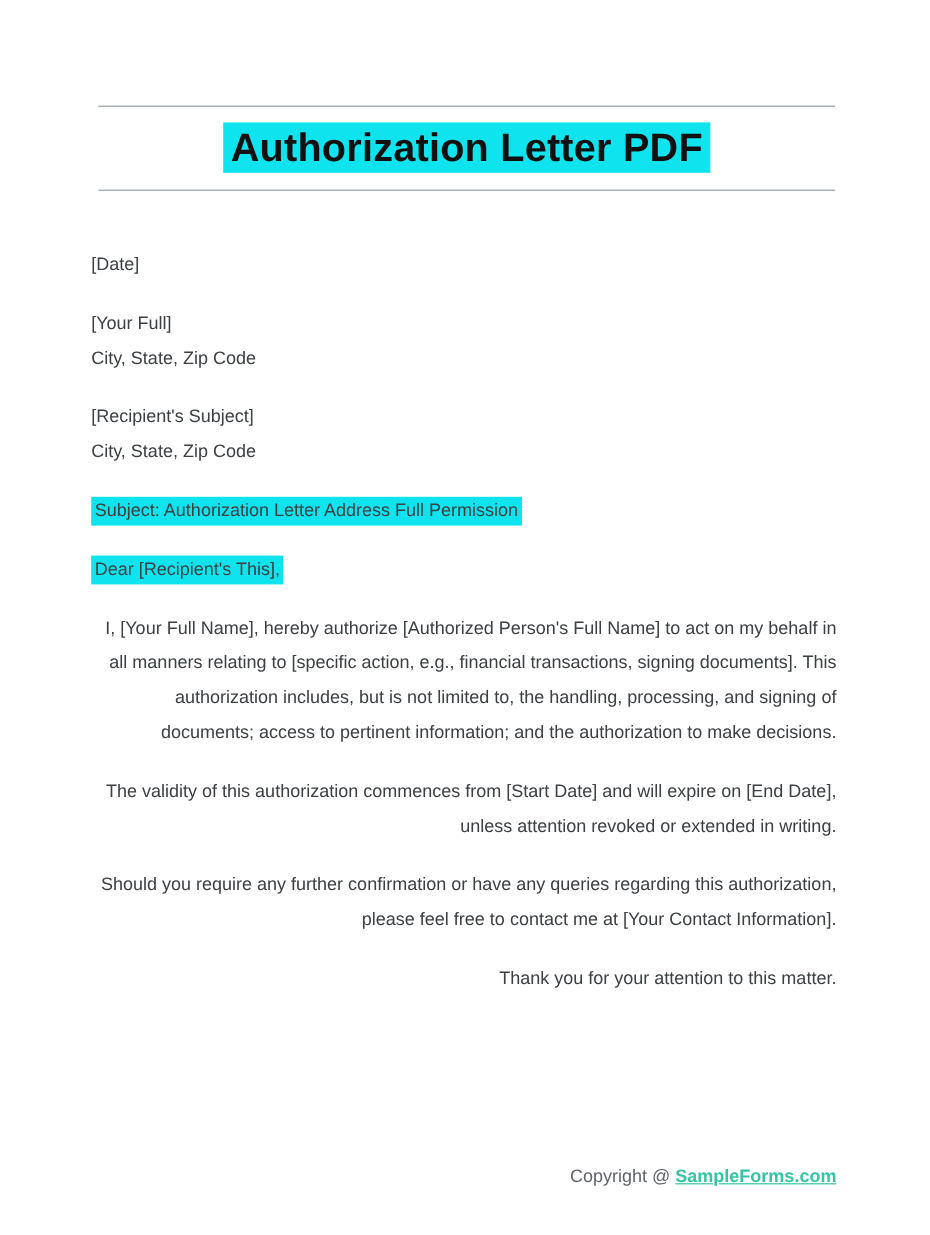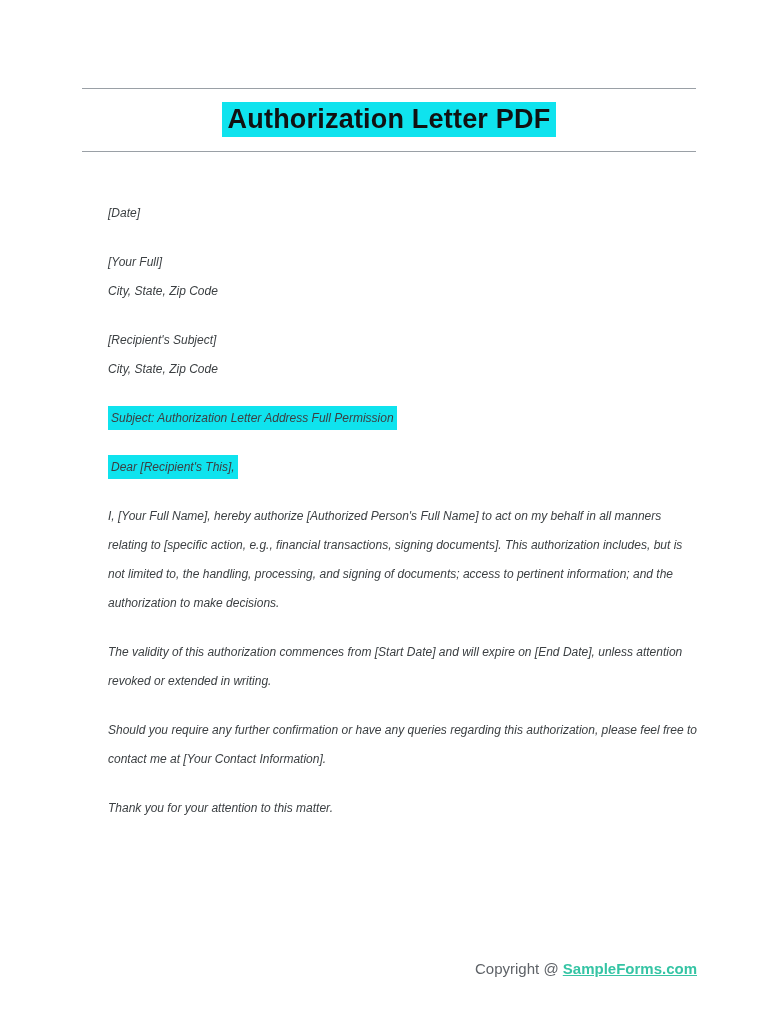--- a/index.html
+++ b/index.html
@@ -25,46 +25,45 @@
     border-bottom: 1px solid #9aa0a6;
     padding: 13px 0 14px 0;
     text-align: center;
   }
   .title-highlight {
     display: inline-block;
     background: var(--highlight);
     padding: 2px 6px;
   }
   .page-title {
-    font-size: 27px;
+    font-size: 33px;
     font-weight: bold;
     color: #111111;
     letter-spacing: 0.2px;
   }
   .letter {
-    margin: 0 78px 0 108px;
+    margin: 0 78px 0 76px;
     color: #3c4043;
-    font-size: 12px;
+    font-size: 15px;
     line-height: 29px;
-    font-style: italic;
   }
   .block { margin-top: 20px; }
   .block.first { margin-top: 47px; }
   .line { display: block; }
   .hl {
     display: inline-block;
     background: var(--highlight);
     padding: 1px 3px;
     line-height: 22px;
   }
-  .para { margin-top: 20px; text-align: left; }
+  .para { margin-top: 20px; text-align: right; }
   .footer {
     position: absolute;
     right: 78px;
-    bottom: 52px;
+    bottom: 40px;
     font-size: 15px;
     color: #5f6368;
   }
   .brand-link {
     color: var(--link);
     font-weight: bold;
     text-decoration: underline;
     cursor: pointer;
   }
 </style>

